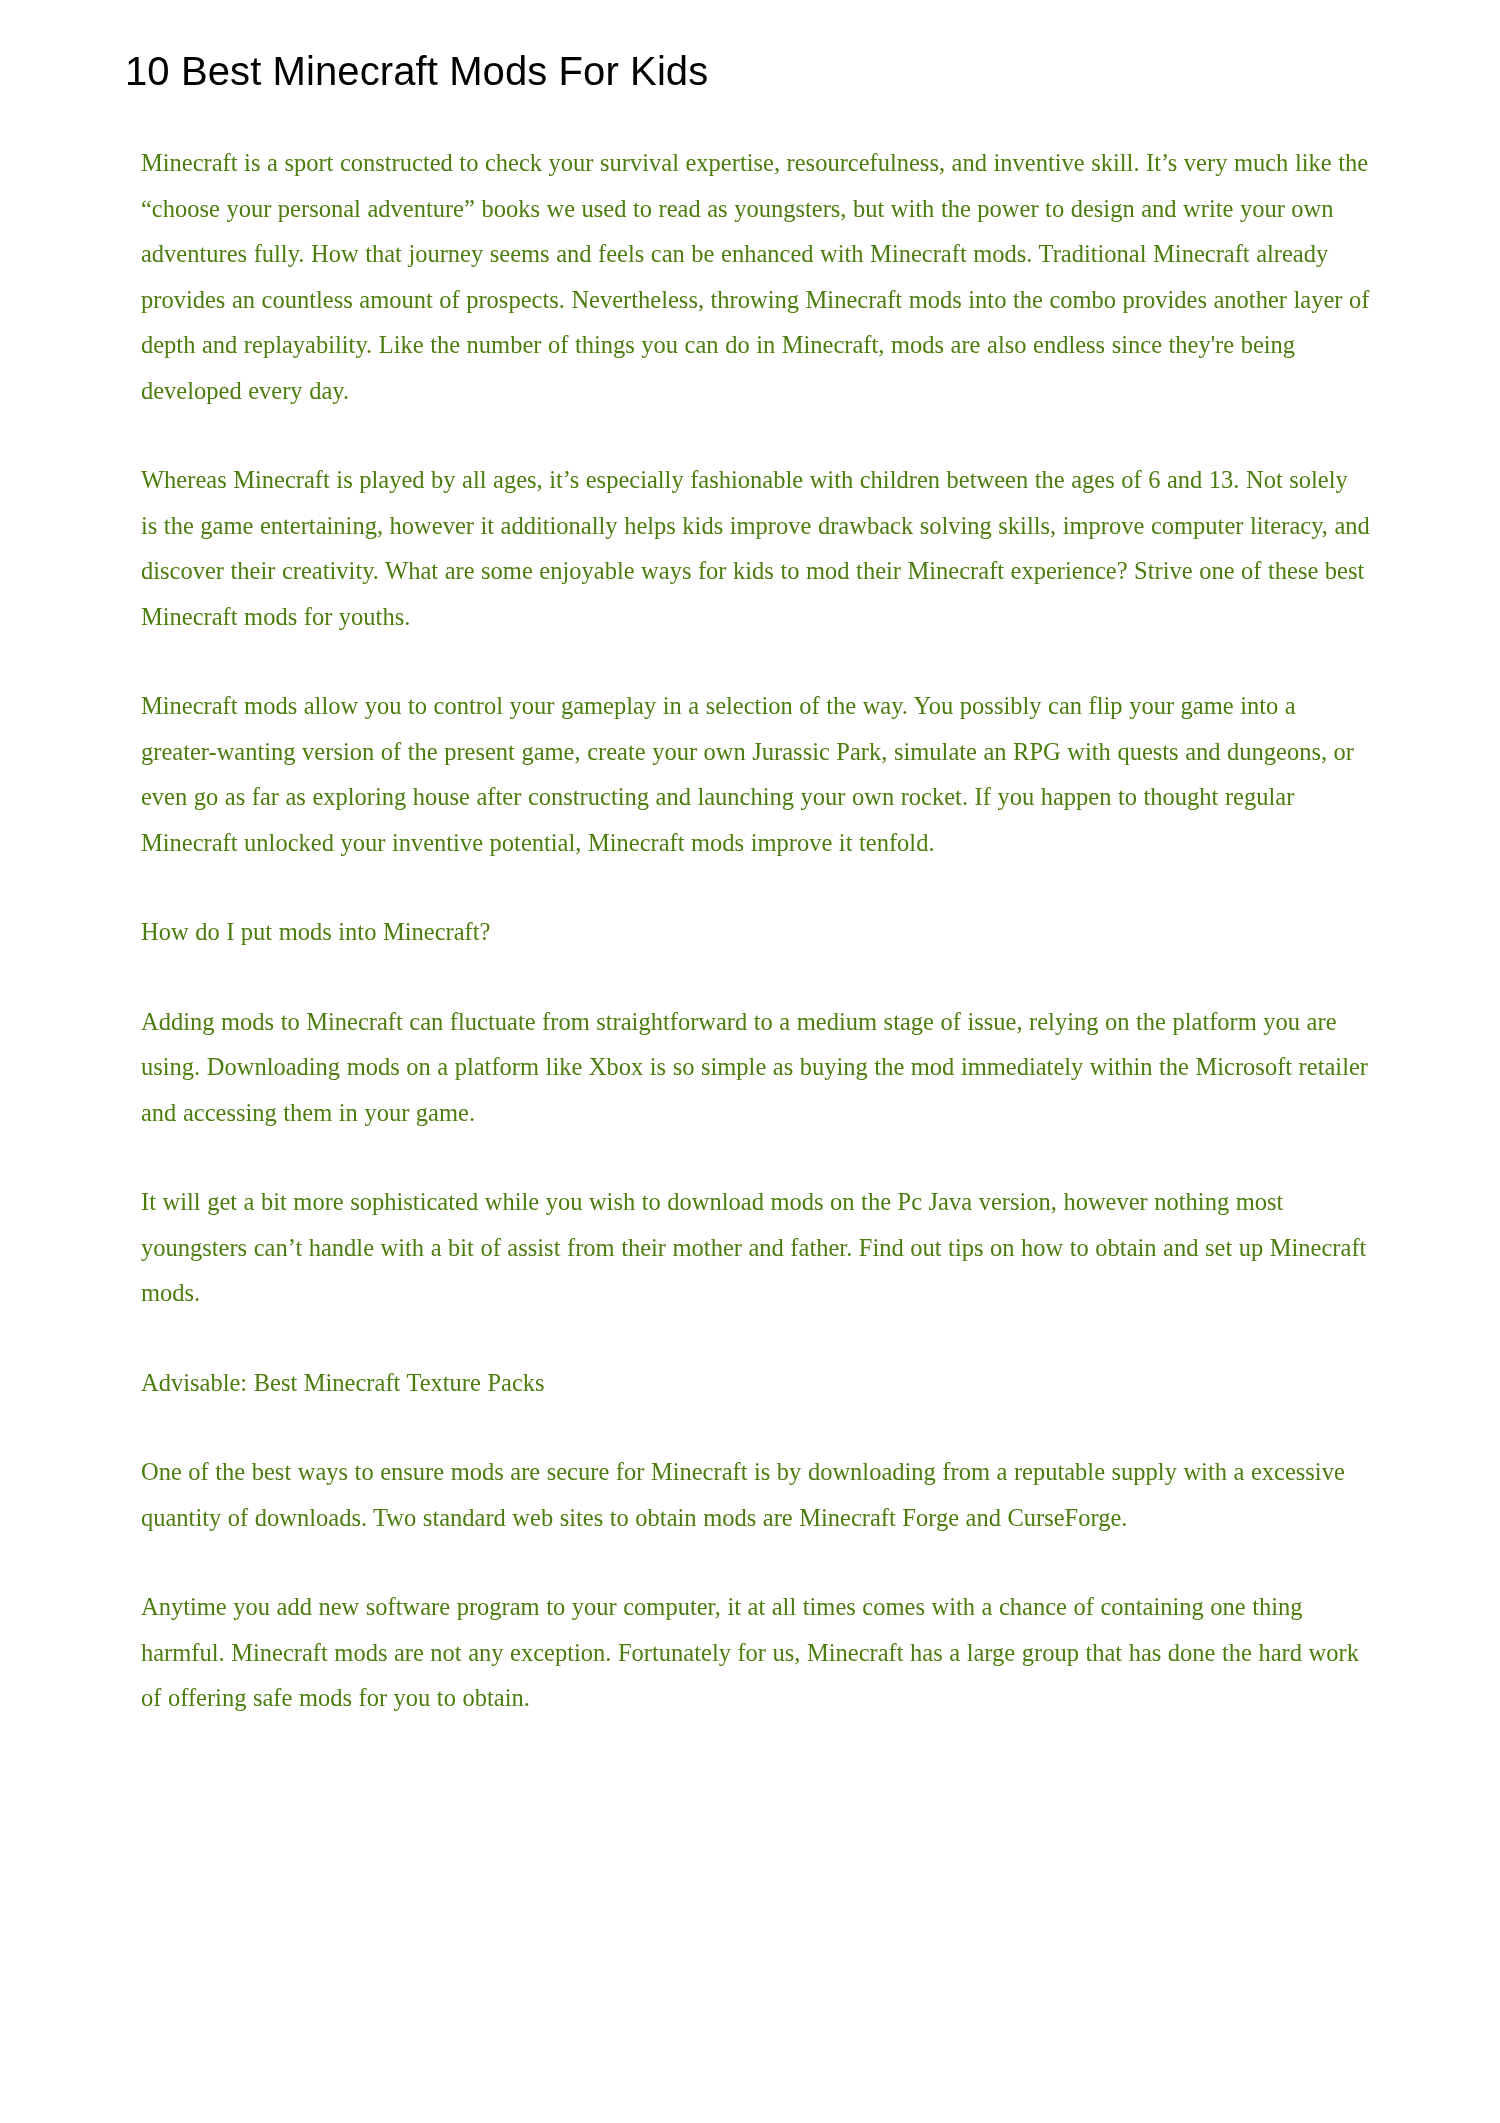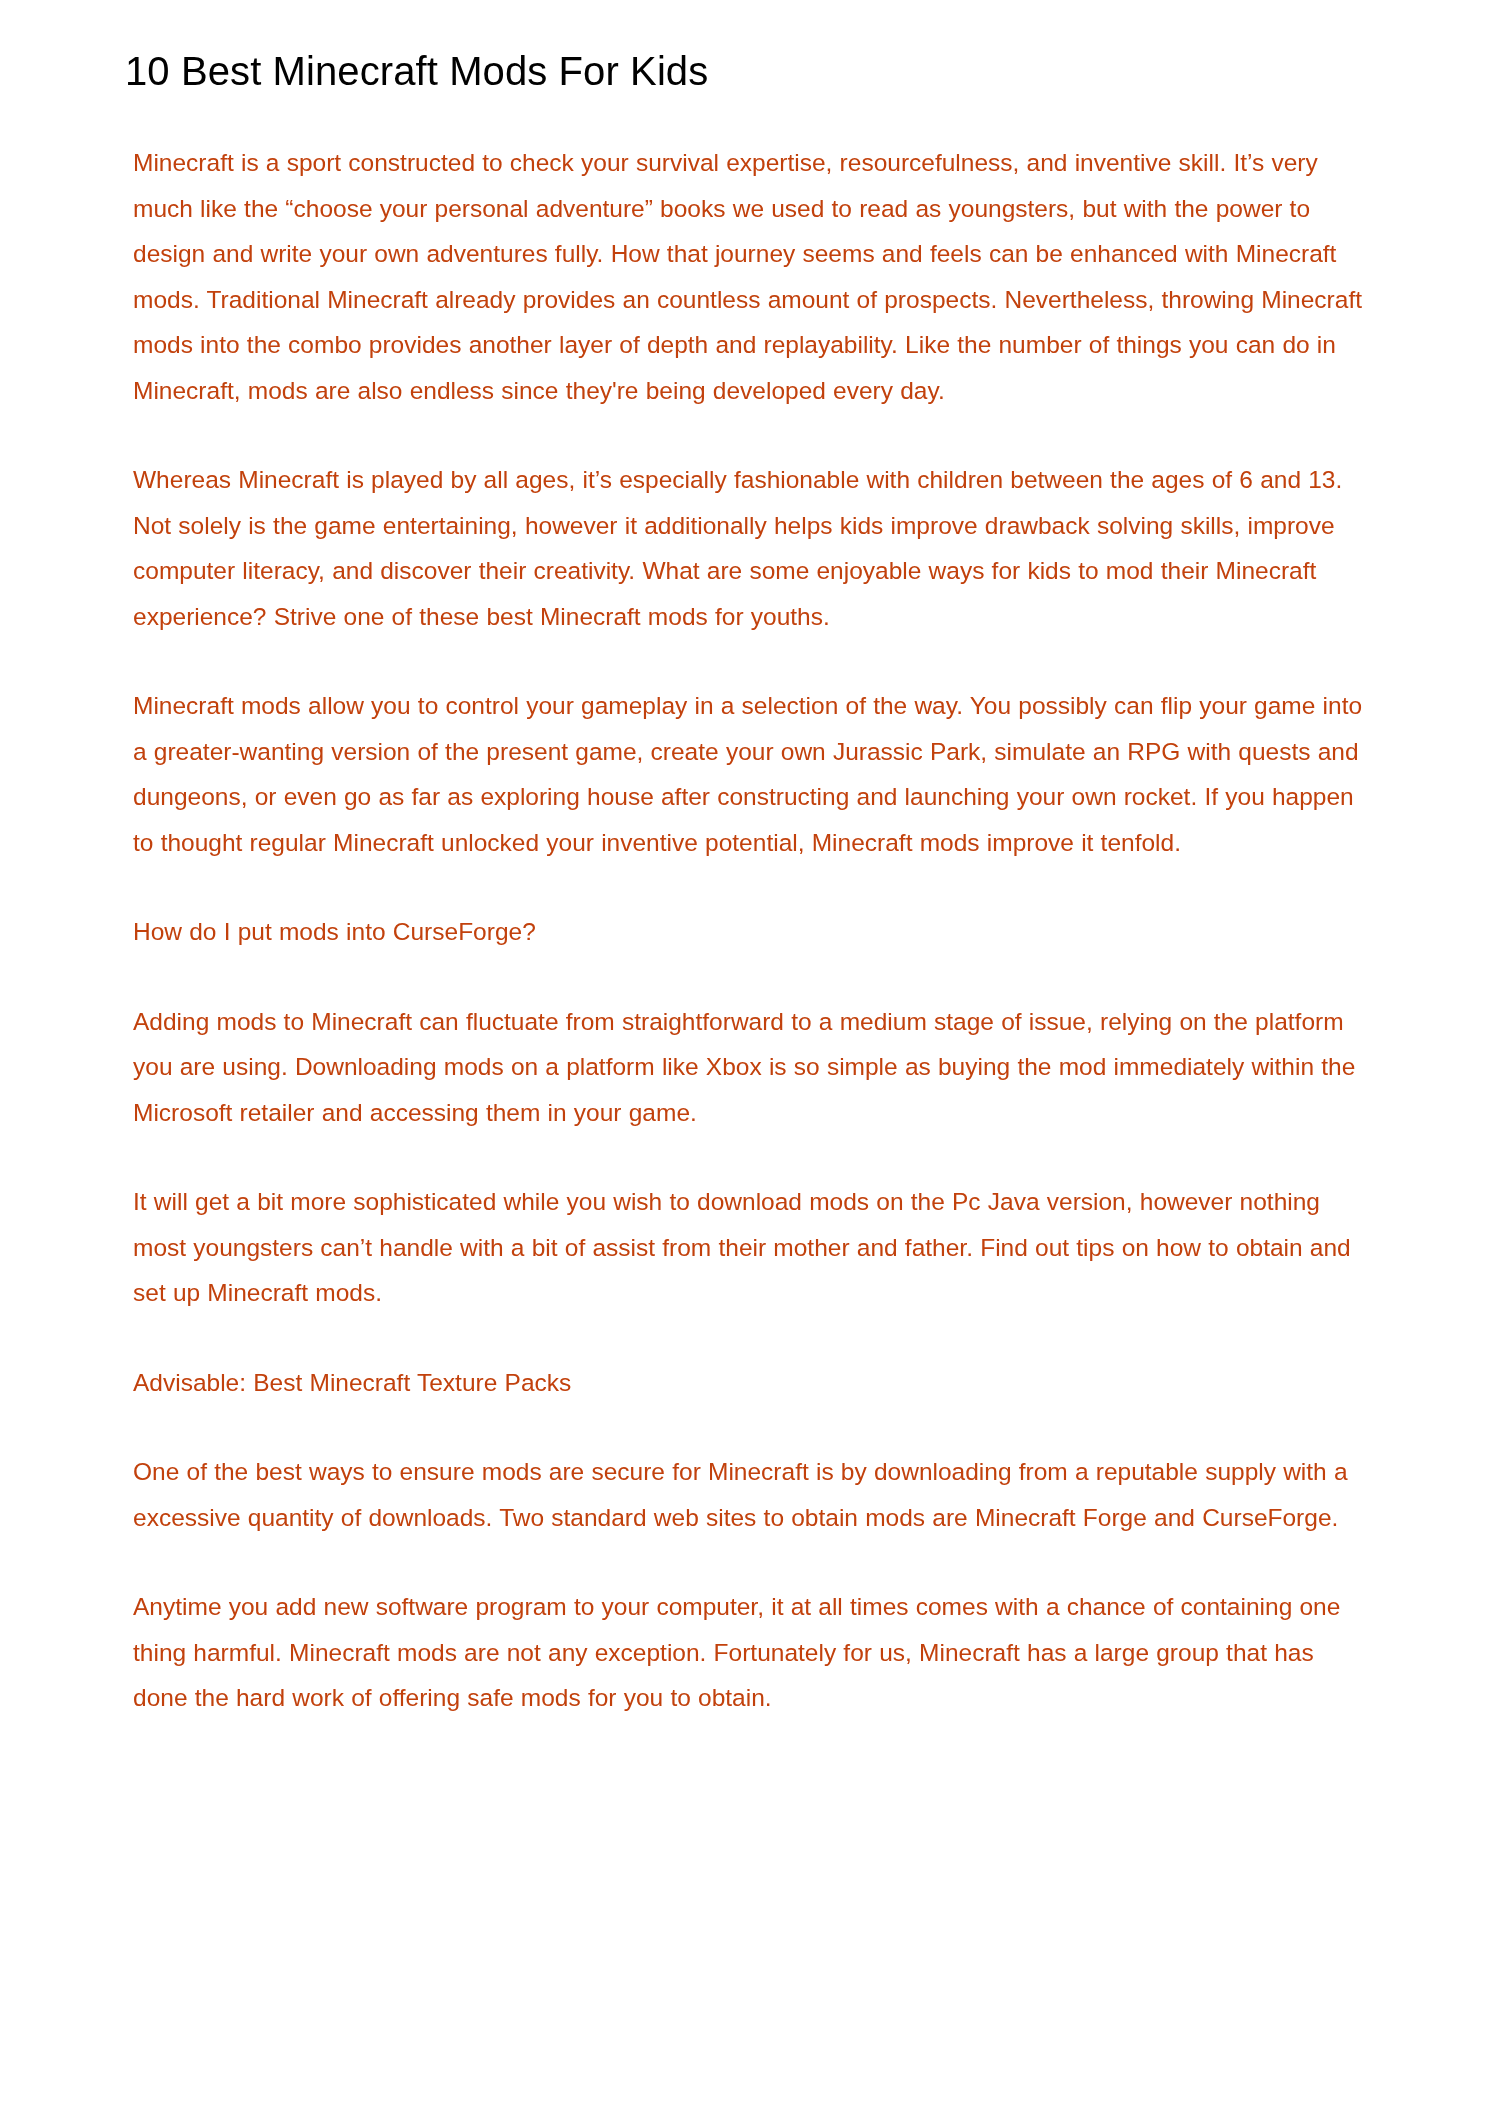--- a/index.html
+++ b/index.html
@@ -26,45 +26,46 @@
     font-weight: 400;
     line-height: 1.25;
     margin: 0 0 44px 0;
     letter-spacing: 0.1px;
     color: #010101;
   }
   .body-block {
     font-size: 24.5px;
     line-height: 45.5px;
     font-weight: 400;
-    margin: 0 0 44px 8px;
-    color: #c2410c;
+    margin: 0 0 44px 16px;
+    color: #4d7c0f;
     max-width: 1255px;
     text-align: left;
     word-spacing: 0.4px;
+    font-family: Liberation Serif, serif;
   }
   .body-block.narrow {
     max-width: 1240px;
   }
   .body-block:last-child {
     margin-bottom: 0;
   }
 </style>
 </head>
 <body>
 
 <div class="page">
 
   <h1 class="doc-title" id="title-slot">10 Best Minecraft Mods For Kids</h1>
 
   <div id="content-slot">
       <p class="body-block">Minecraft is a sport constructed to check your survival expertise, resourcefulness, and inventive skill. It’s very much like the “choose your personal adventure” books we used to read as youngsters, but with the power to design and write your own adventures fully. How that journey seems and feels can be enhanced with Minecraft mods. Traditional Minecraft already provides an countless amount of prospects. Nevertheless, throwing Minecraft mods into the combo provides another layer of depth and replayability. Like the number of things you can do in Minecraft, mods are also endless since they're being developed every day.</p>
       <p class="body-block">Whereas Minecraft is played by all ages, it’s especially fashionable with children between the ages of 6 and 13. Not solely is the game entertaining, however it additionally helps kids improve drawback solving skills, improve computer literacy, and discover their creativity. What are some enjoyable ways for kids to mod their Minecraft experience? Strive one of these best Minecraft mods for youths.</p>
       <p class="body-block">Minecraft mods allow you to control your gameplay in a selection of the way. You possibly can flip your game into a greater-wanting version of the present game, create your own Jurassic Park, simulate an RPG with quests and dungeons, or even go as far as exploring house after constructing and launching your own rocket. If you happen to thought regular Minecraft unlocked your inventive potential, Minecraft mods improve it tenfold.</p>
-      <p class="body-block narrow">How do I put mods into CurseForge?</p>
+      <p class="body-block narrow">How do I put mods into Minecraft?</p>
       <p class="body-block">Adding mods to Minecraft can fluctuate from straightforward to a medium stage of issue, relying on the platform you are using. Downloading mods on a platform like Xbox is so simple as buying the mod immediately within the Microsoft retailer and accessing them in your game.</p>
       <p class="body-block">It will get a bit more sophisticated while you wish to download mods on the Pc Java version, however nothing most youngsters can’t handle with a bit of assist from their mother and father. Find out tips on how to obtain and set up Minecraft mods.</p>
       <p class="body-block narrow">Advisable: Best Minecraft Texture Packs</p>
       <p class="body-block">One of the best ways to ensure mods are secure for Minecraft is by downloading from a reputable supply with a excessive quantity of downloads. Two standard web sites to obtain mods are Minecraft Forge and CurseForge.</p>
       <p class="body-block">Anytime you add new software program to your computer, it at all times comes with a chance of containing one thing harmful. Minecraft mods are not any exception. Fortunately for us, Minecraft has a large group that has done the hard work of offering safe mods for you to obtain.</p>
     </div>
 
 </div>
 
 </body></html>

